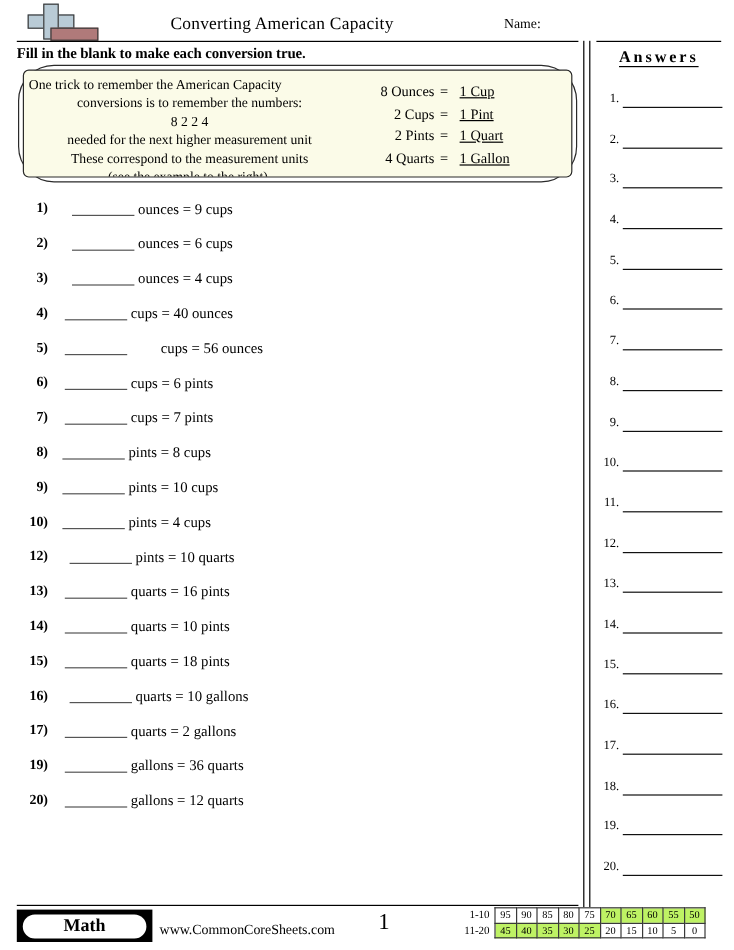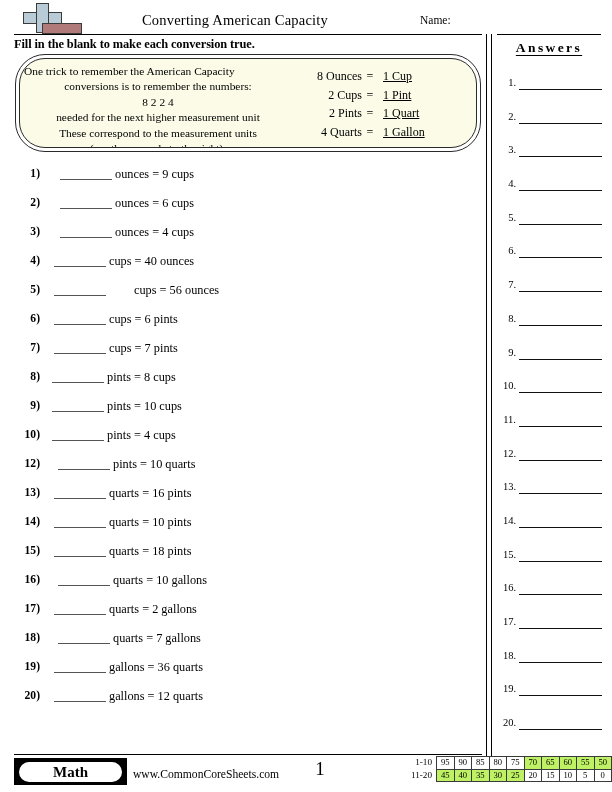--- a/index.html
+++ b/index.html
@@ -110,21 +110,21 @@
     border: 1.2px solid #2a2a2a;
     border-radius: 30px;
     box-sizing: border-box;
     background: transparent;
   }
   #info-box-inner {
     position: absolute;
     left: 19px; top: 58px;
     width: 458px; height: 90px;
     border: 1.2px solid #2a2a2a;
-    border-radius: 26px;
+    border-radius: 5px;
     box-sizing: border-box;
     background: #fbfbe8;
     overflow: hidden;
   }
   #info-left {
     position: absolute;
     left: 2px; top: 5px;
     width: 272px;
     text-align: center;
     font-size: 11.4px;
@@ -261,21 +261,21 @@
     position: absolute;
     left: 300px; top: 758px;
     width: 40px;
     text-align: center;
     font-size: 19px;
   }
 
   
   #score-table {
     position: absolute;
-    left: 404px; top: 756px;
+    left: 380px; top: 756px;
     font-size: 8.6px;
     border-collapse: collapse;
   }
   #score-table td {
     border: 0.8px solid #3a3a3a;
     width: 16.5px;
     height: 11.5px;
     text-align: center;
     vertical-align: middle;
     padding: 0;
@@ -417,25 +417,20 @@
     </div>
     <div class="q-row">
       <div class="q-num">16)</div>
       <div class="q-blank" style="left: 44px; width: 52px;"></div>
       <div class="q-text" style="left: 99px;">quarts = 10 gallons</div>
     </div>
     <div class="q-row">
       <div class="q-num">17)</div>
       <div class="q-blank" style="left: 40px; width: 52px;"></div>
       <div class="q-text" style="left: 95px;">quarts = 2 gallons</div>
-    </div>
-    <div class="q-row">
-      <div class="q-num">18)</div>
-      <div class="q-blank" style="left: 44px; width: 52px;"></div>
-      <div class="q-text" style="left: 99px;">quarts = 7 gallons</div>
     </div>
     <div class="q-row">
       <div class="q-num">19)</div>
       <div class="q-blank" style="left: 40px; width: 52px;"></div>
       <div class="q-text" style="left: 95px;">gallons = 36 quarts</div>
     </div>
     <div class="q-row">
       <div class="q-num">20)</div>
       <div class="q-blank" style="left: 40px; width: 52px;"></div>
       <div class="q-text" style="left: 95px;">gallons = 12 quarts</div>

